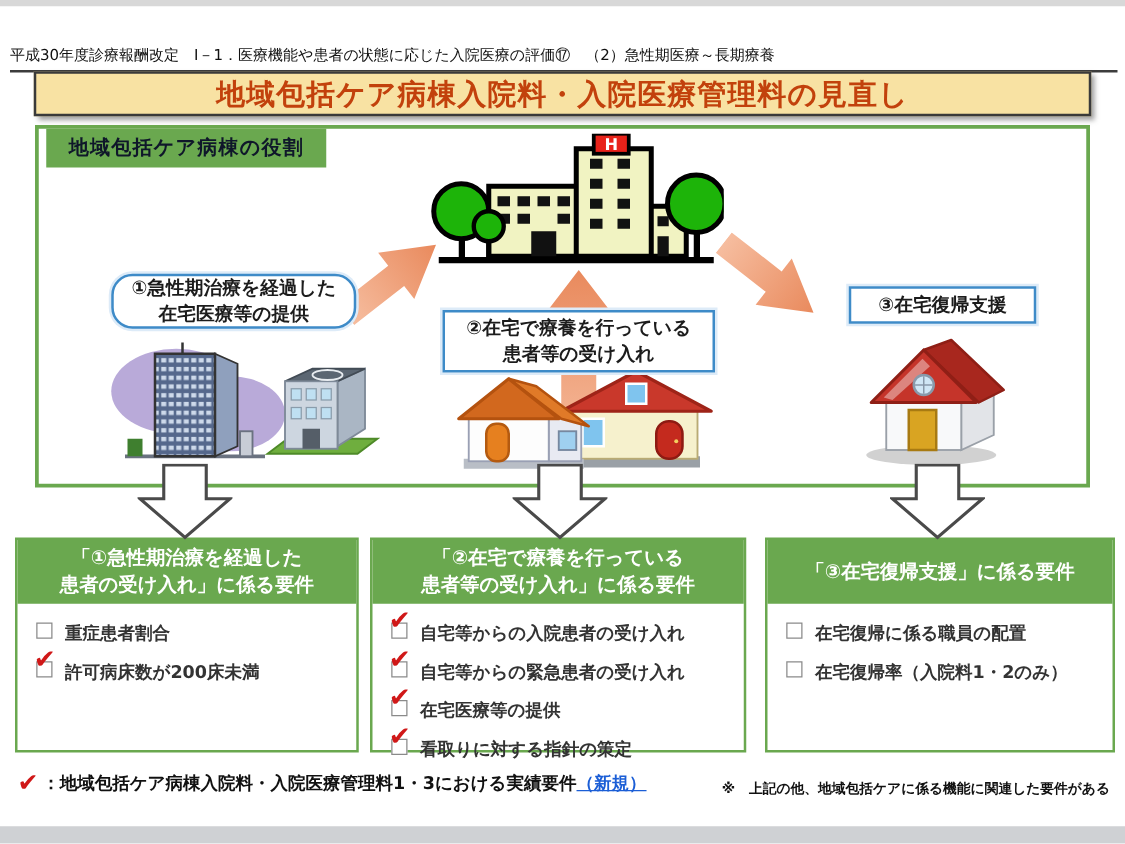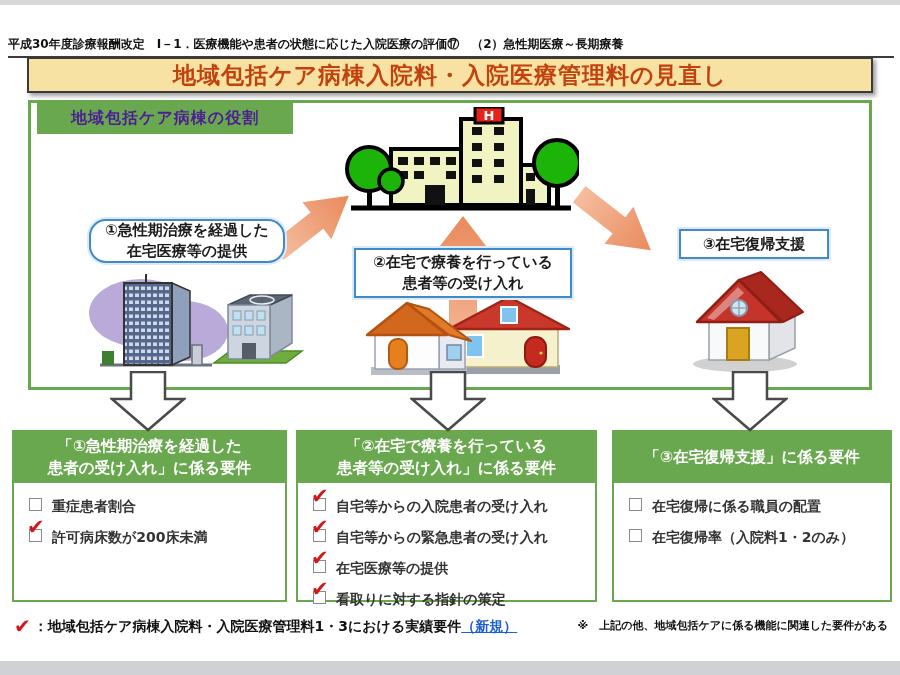--- a/index.html
+++ b/index.html
@@ -6,38 +6,38 @@
   html,body { background:#ffffff; }
   .canvas {
     position:relative; width:900px; height:675px; background:#ffffff;
     font-family:"DejaVu Sans","Liberation Sans",sans-serif; overflow:hidden;
   }
   .edge-top { position:absolute; top:0; left:0; width:900px; height:5px; background:#d8d8d8; }
   .edge-bottom { position:absolute; top:661px; left:0; width:900px; height:14px; background:#cfd1d4; }
 
   .breadcrumb {
     position:absolute; left:8px; top:36px; width:886px;
-    font-size:12px; font-weight:bold; color:#111;
+    font-size:12px; font-weight:normal; color:#111;
     border-bottom:2px solid #3c3c3c; padding-bottom:3px;
   }
   .title-banner {
     position:absolute; left:27px; top:57px; width:846px; height:36px;
     background:#f8e2a3; border:2px solid #3a3a3a;
     box-shadow:3px 3px 4px rgba(80,80,80,.55);
     display:flex; align-items:center; justify-content:center;
     font-size:23px; font-weight:bold; color:#c2410c; letter-spacing:1px;
   }
 
   .main-box {
     position:absolute; left:28px; top:100px; width:844px; height:290px;
     border:3px solid #6aa84f; background:#fff;
   }
   .section-tab {
-    position:absolute; left:6px; top:0; background:#6aa84f; color:#4c1d95;
-    font-size:16px; font-weight:bold; padding:5px 34px; letter-spacing:1px; z-index:5;
+    position:absolute; left:6px; top:0; background:#6aa84f; color:#0f172a;
+    font-size:16px; font-weight:bold; padding:5px 18px; letter-spacing:1px; z-index:5;
   }
   .art { position:absolute; }
   .role-label {
     position:absolute; background:#fff; border:2px solid #3e8bc8;
     box-shadow:0 0 0 2px #ddebf8; z-index:3;
     display:flex; flex-direction:column; align-items:center; justify-content:center;
     font-size:15px; font-weight:bold; color:#1c1c1c; text-align:center; line-height:1.4;
   }
   #role1 { left:58px; top:116px; width:196px; height:44px;border-radius:17px; }
   #role2 { left:323px; top:145px; width:218px; height:50px;text-align:right; }
@@ -77,21 +77,21 @@
     position:relative; width:13px; height:13px; flex:none;
     border:1.6px solid #8a8a8a; background:#fff; margin-right:10px;
   }
   .cbx .mark {
     position:absolute; left:-3px; top:-13px; font-size:21px; line-height:1;
     color:#d01818; font-style:italic;
   }
 
   .footer {
     position:absolute; left:14px; top:614px; width:874px;
-    display:flex; justify-content:space-between; align-items:flex-start; z-index:2;
+    display:flex; justify-content:space-between; align-items:flex-end; z-index:2;
   }
   .legend { font-size:14px; font-weight:bold; color:#111; }
   .legend .chk { color:#d01818; font-size:20px; font-style:italic; margin-right:3px; vertical-align:-2px; }
   .legend .new { color:#1b5ed6; text-decoration:underline; cursor:pointer; }
   .note { font-size:11px; font-weight:bold; color:#111; margin-top:4px; }
 </style>
 </head>
 <body>
 
 <div class="canvas">

